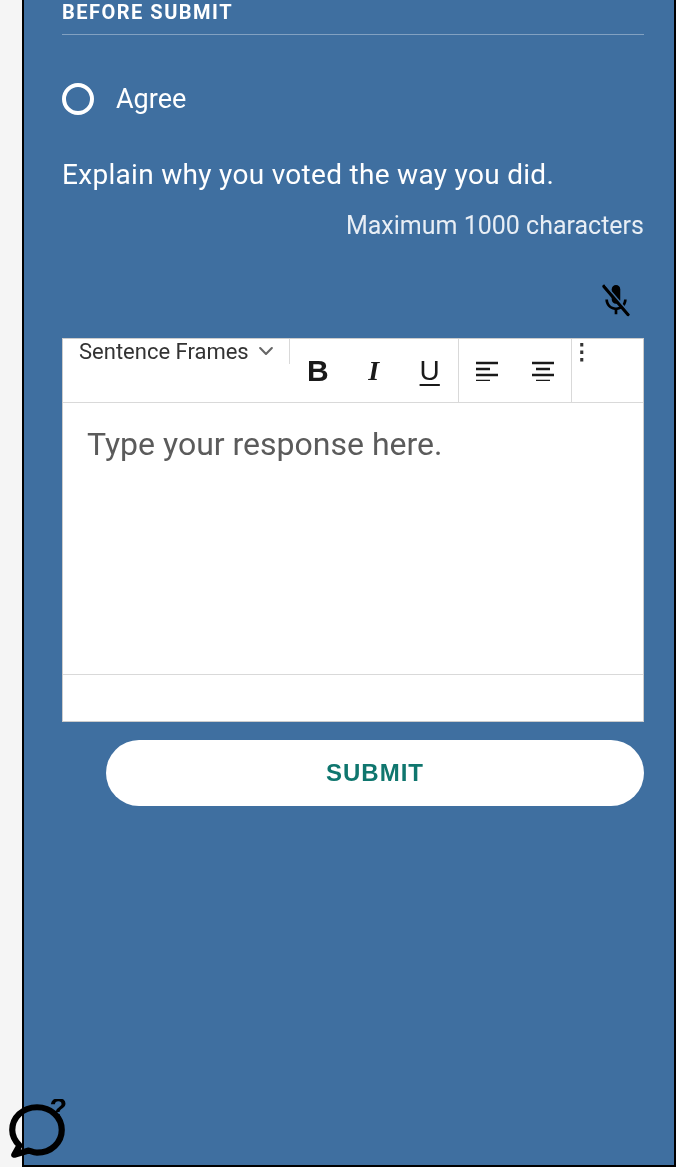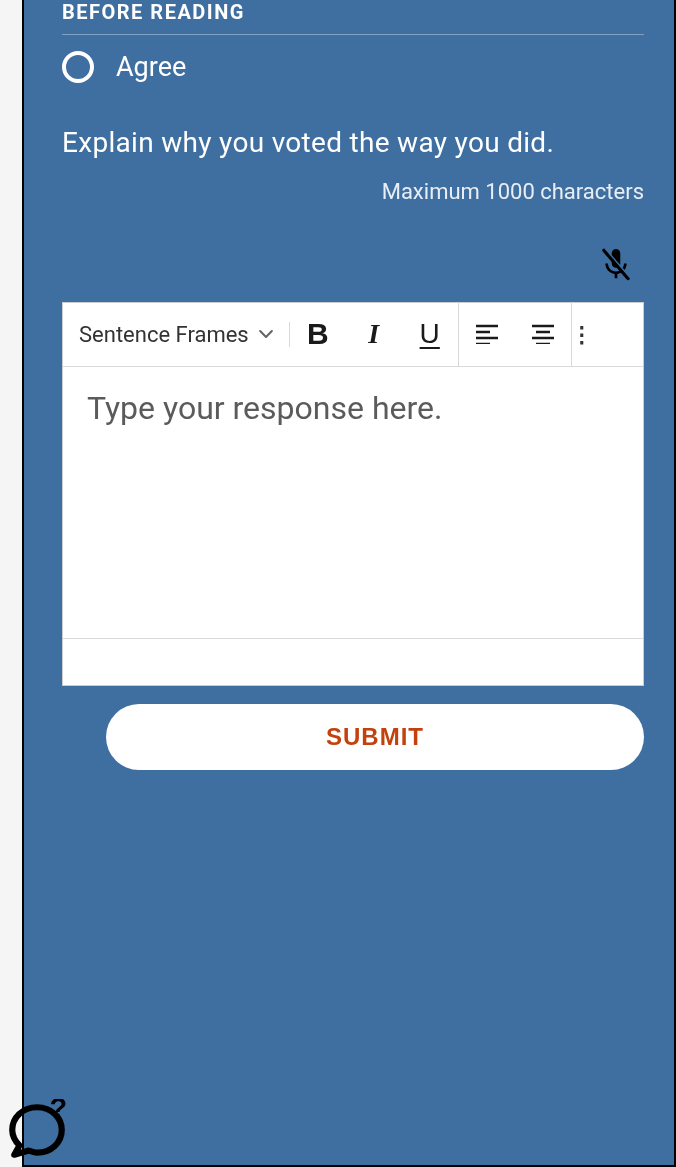--- a/index.html
+++ b/index.html
@@ -37,21 +37,21 @@
       color: #fff;
     }
     .question {
       font-size: 32px;
       font-weight: 700;
       line-height: 1.6;
       margin-top: 42px;
       letter-spacing: 0.5px;
     }
     .options {
-      margin-top: 16px;
+      margin-top: 48px;
     }
     .option {
       display: flex;
       align-items: center;
       gap: 22px;
       margin-bottom: 36px;
       cursor: pointer;
     }
     .radio-outer {
       width: 32px;
@@ -65,21 +65,21 @@
       font-weight: 400;
     }
     .explain-prompt {
       font-size: 28px;
       line-height: 1.7;
       margin-top: 32px;
       letter-spacing: 0.3px;
     }
     .max-chars {
       text-align: right;
-      font-size: 22px;
+      font-size: 25px;
       margin-top: 12px;
       color: #e8eef5;
     }
     .mic-row {
       display: flex;
       justify-content: flex-end;
       margin-top: 42px;
       padding-right: 12px;
     }
     .mic-icon {
@@ -87,21 +87,21 @@
       height: 38px;
       cursor: pointer;
     }
     .editor-wrap {
       background: #fff;
       margin-top: 18px;
       border: 1px solid #ccc;
     }
     .toolbar {
       display: flex;
-      align-items: center;
+      align-items: flex-start;
       border-bottom: 1px solid #d9d9d9;
       height: 64px;
     }
     .tb-dropdown {
       display: flex;
       align-items: center;
       gap: 10px;
       padding: 0 16px;
       border-right: 1px solid #d9d9d9;
       color: #333;
@@ -150,21 +150,21 @@
       padding: 22px 24px;
       color: #5b5b5b;
       font-size: 32px;
       border-bottom: 1px solid #d9d9d9;
     }
     .editor-footer {
       height: 46px;
     }
     .submit-btn {
       background: #fff;
-      color: #c2410c;
+      color: #0f766e;
       font-weight: 800;
       font-size: 24px;
       letter-spacing: 1px;
       border: none;
       border-radius: 38px;
       height: 66px;
       width: 538px;
       margin: 18px 0 0 auto;
       display: block;
       cursor: pointer;
@@ -177,21 +177,21 @@
       height: 62px;
       cursor: pointer;
       z-index: 10;
     }
   </style>
 </head>
 <body>
 
 <div class="outer-frame">
   <div class="card">
-    <div class="section-label">BEFORE READING</div>
+    <div class="section-label">BEFORE SUBMIT</div>
 
 
     <div class="options">
       <div class="option">
         <div class="radio-outer"></div>
         <div class="option-label">Agree</div>
       </div>
     </div>
 
     <div class="explain-prompt">Explain why you voted the way you did.</div>

